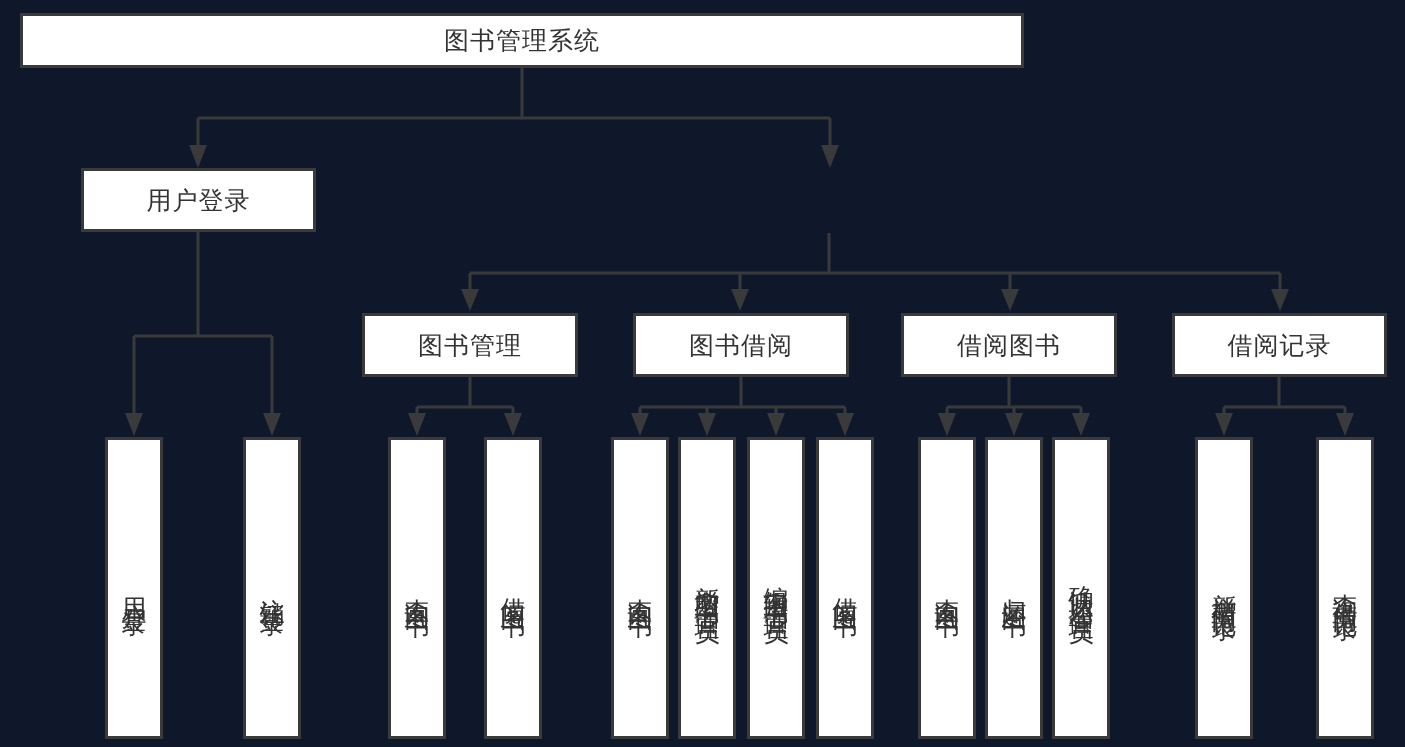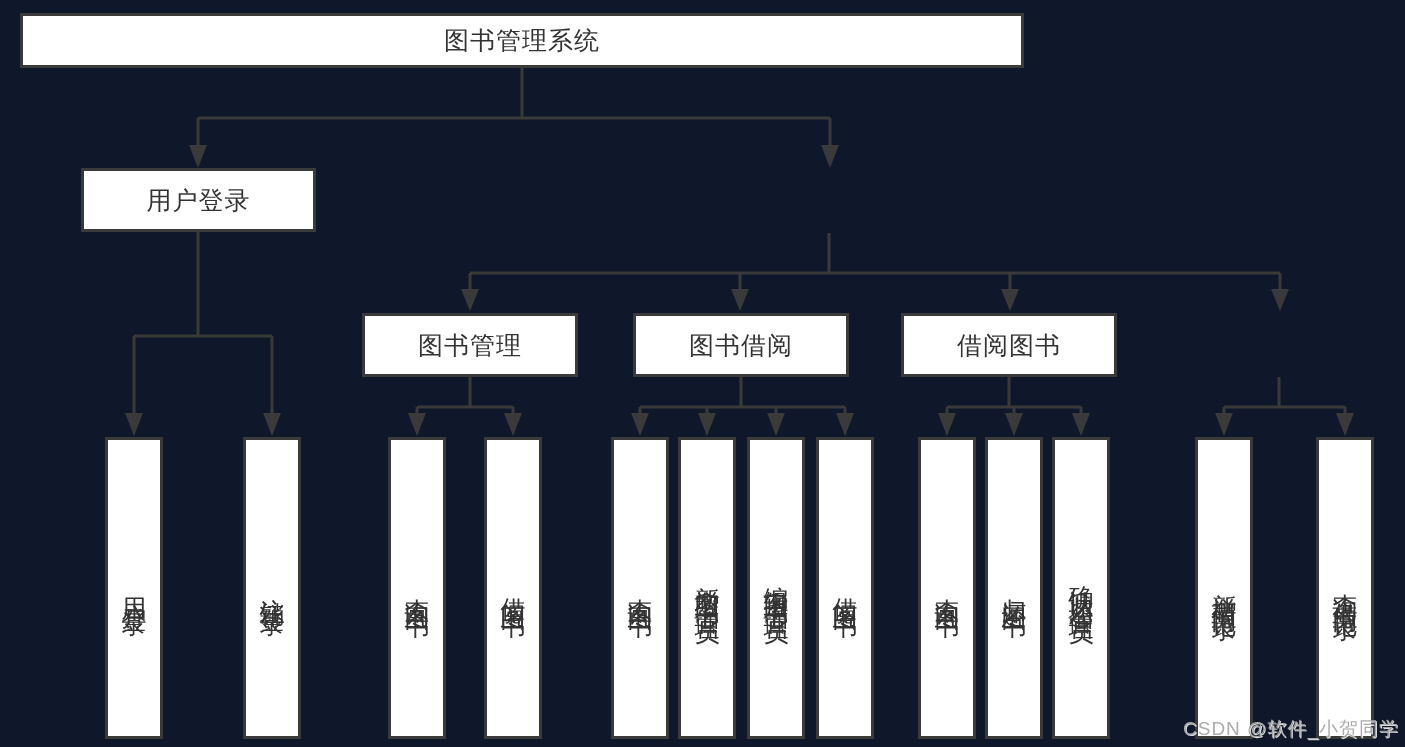--- a/index.html
+++ b/index.html
@@ -114,20 +114,21 @@
     </g>
   </svg>
 
   <div class="h-node" style="left:20px;top:13px;width:1004px;height:55px">图书管理系统</div>
 
   <div class="h-node" style="left:81px;top:168px;width:235px;height:64px">用户登录</div>
 
   <div class="h-node" style="left:362px;top:313px;width:216px;height:64px">图书管理</div>
   <div class="h-node" style="left:633px;top:313px;width:216px;height:64px">图书借阅</div>
   <div class="h-node" style="left:901px;top:313px;width:216px;height:64px">借阅图书</div>
+  <div class="h-node" style="left:1172px;top:313px;width:215px;height:64px">借阅记录</div>
 
   <div class="v-node" style="left:105px">
     <span>用户登录</span>
   </div>
   <div class="v-node" style="left:243px">
     <span>注销登录</span>
   </div>
 
   <div class="v-node" style="left:388px">
     <span>查询图书</span>
@@ -159,14 +160,13 @@
     <span>确认归还（管理员）</span>
   </div>
 
   <div class="v-node" style="left:1195px">
     <span>新增借阅记录</span>
   </div>
   <div class="v-node" style="left:1316px">
     <span>查询借阅记录</span>
   </div>
 
-  <div class="watermark">CSDN @软件_小贺同学</div>
 </div>
 
 </body></html>

